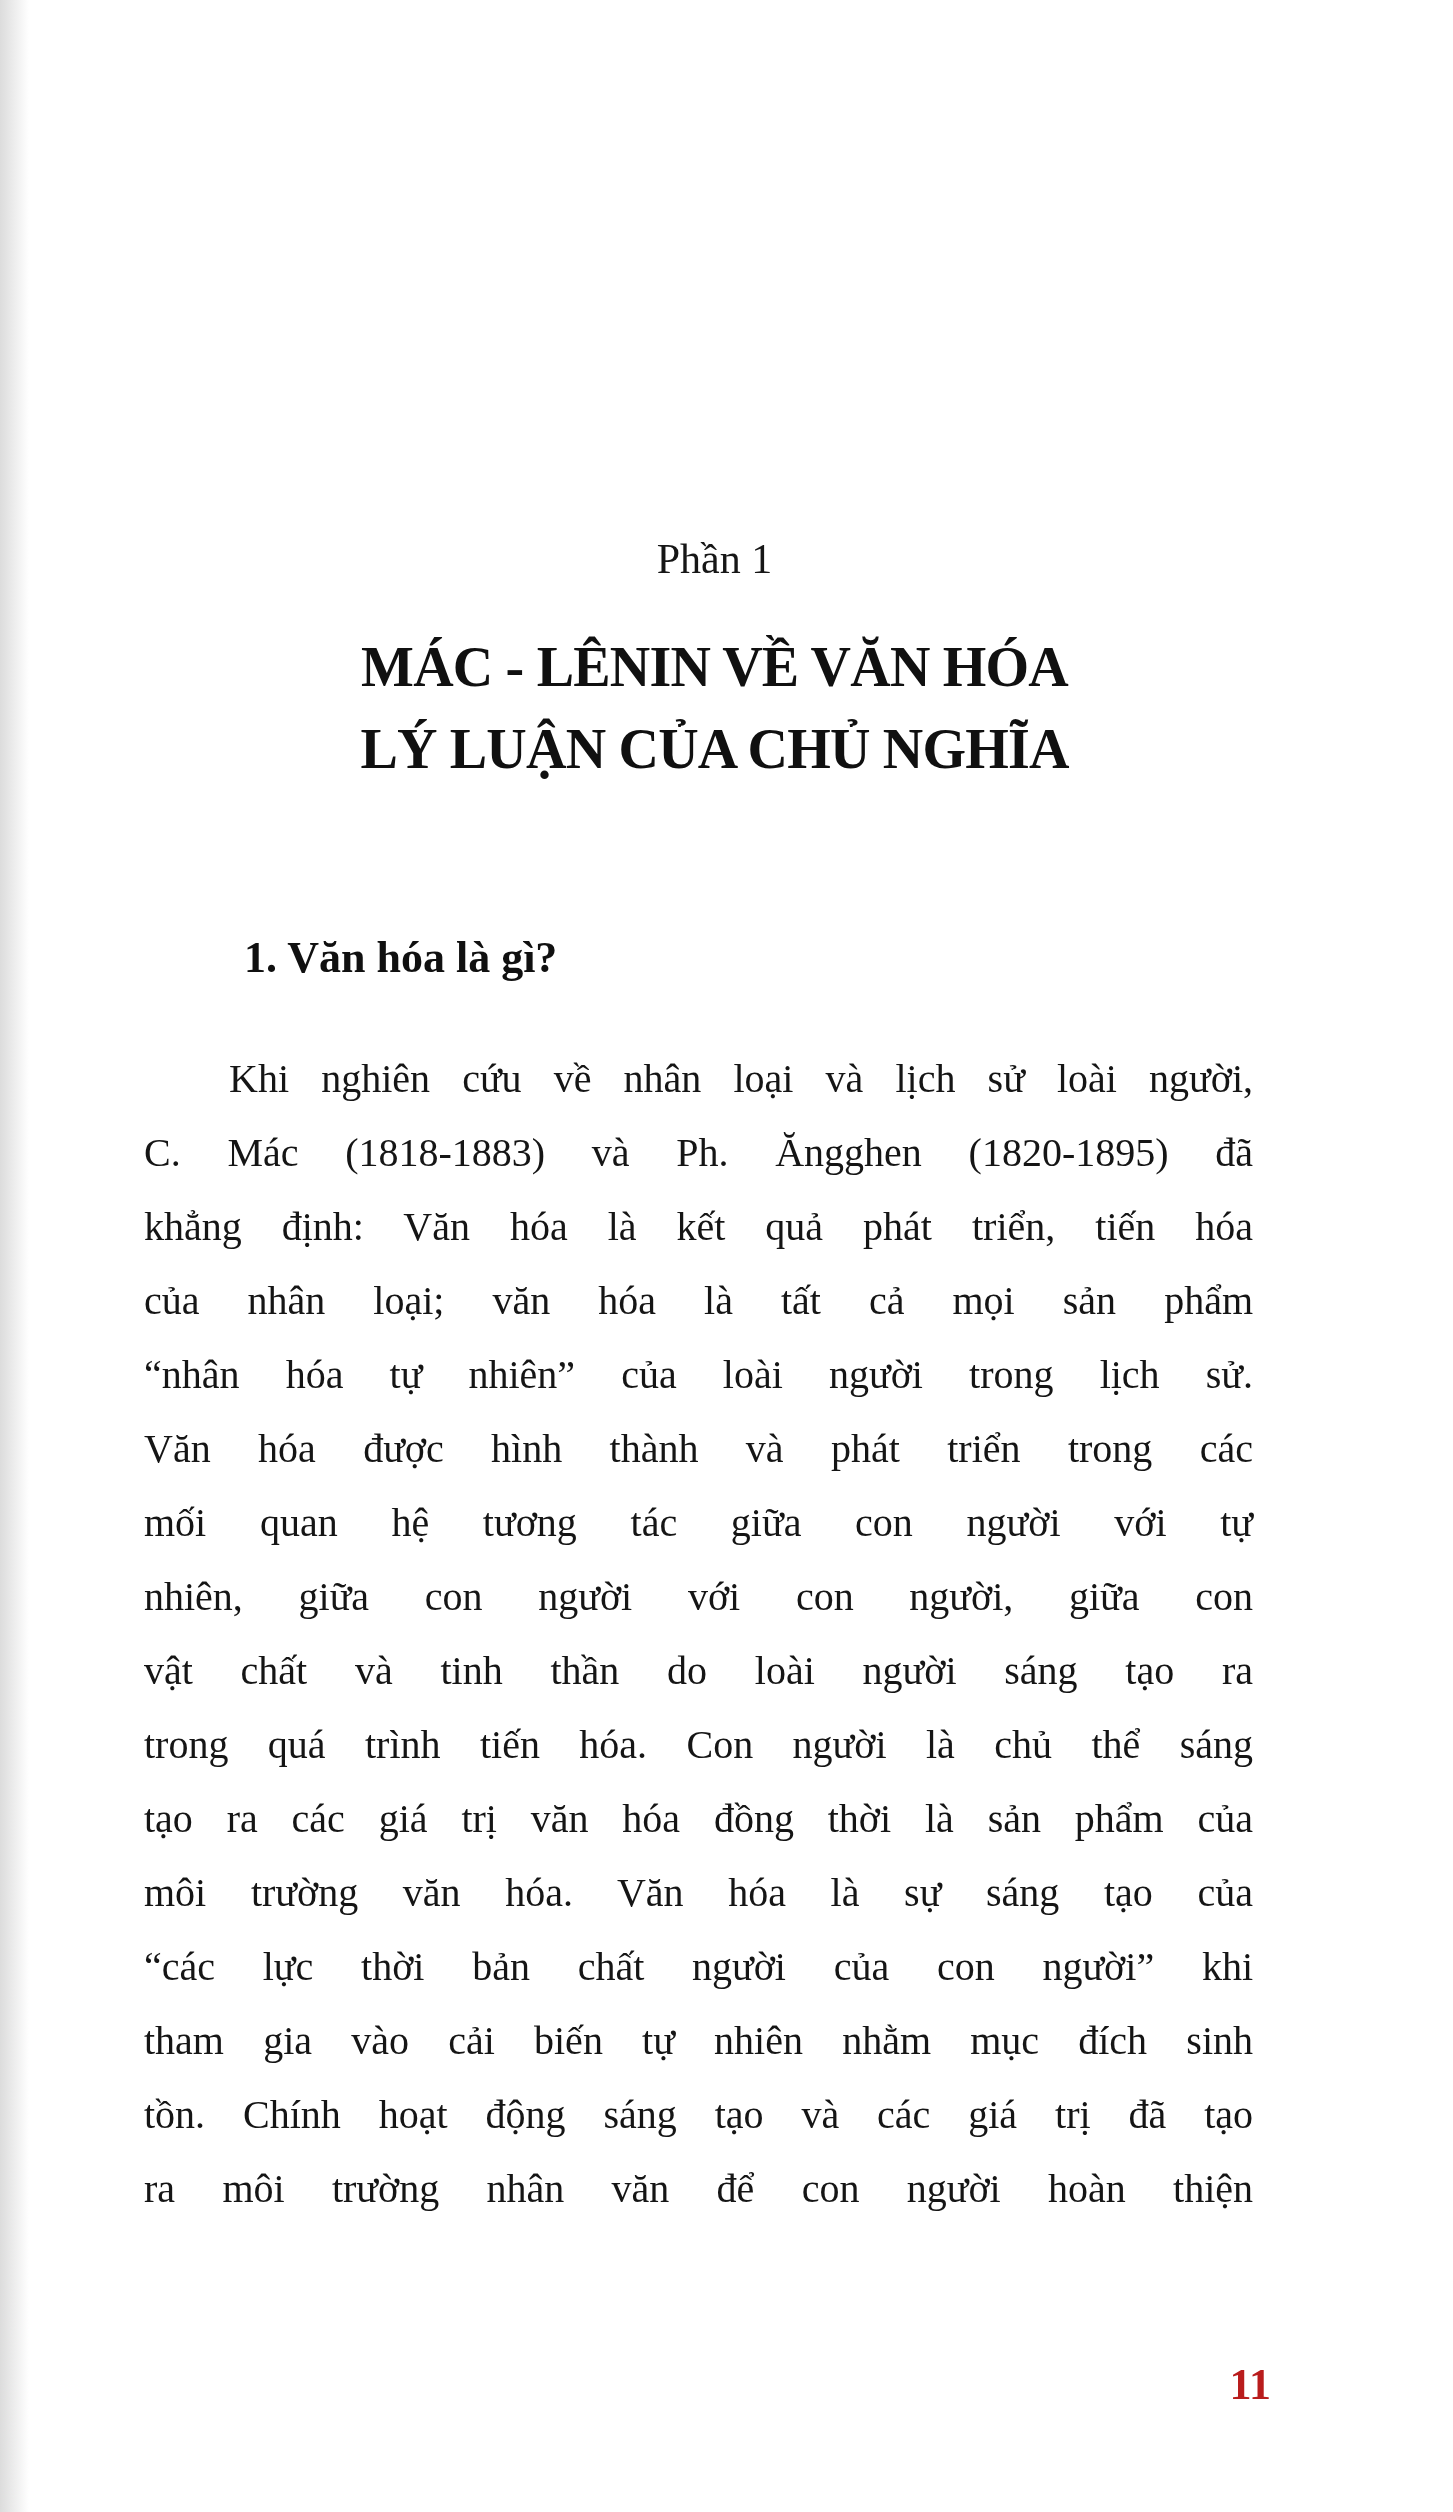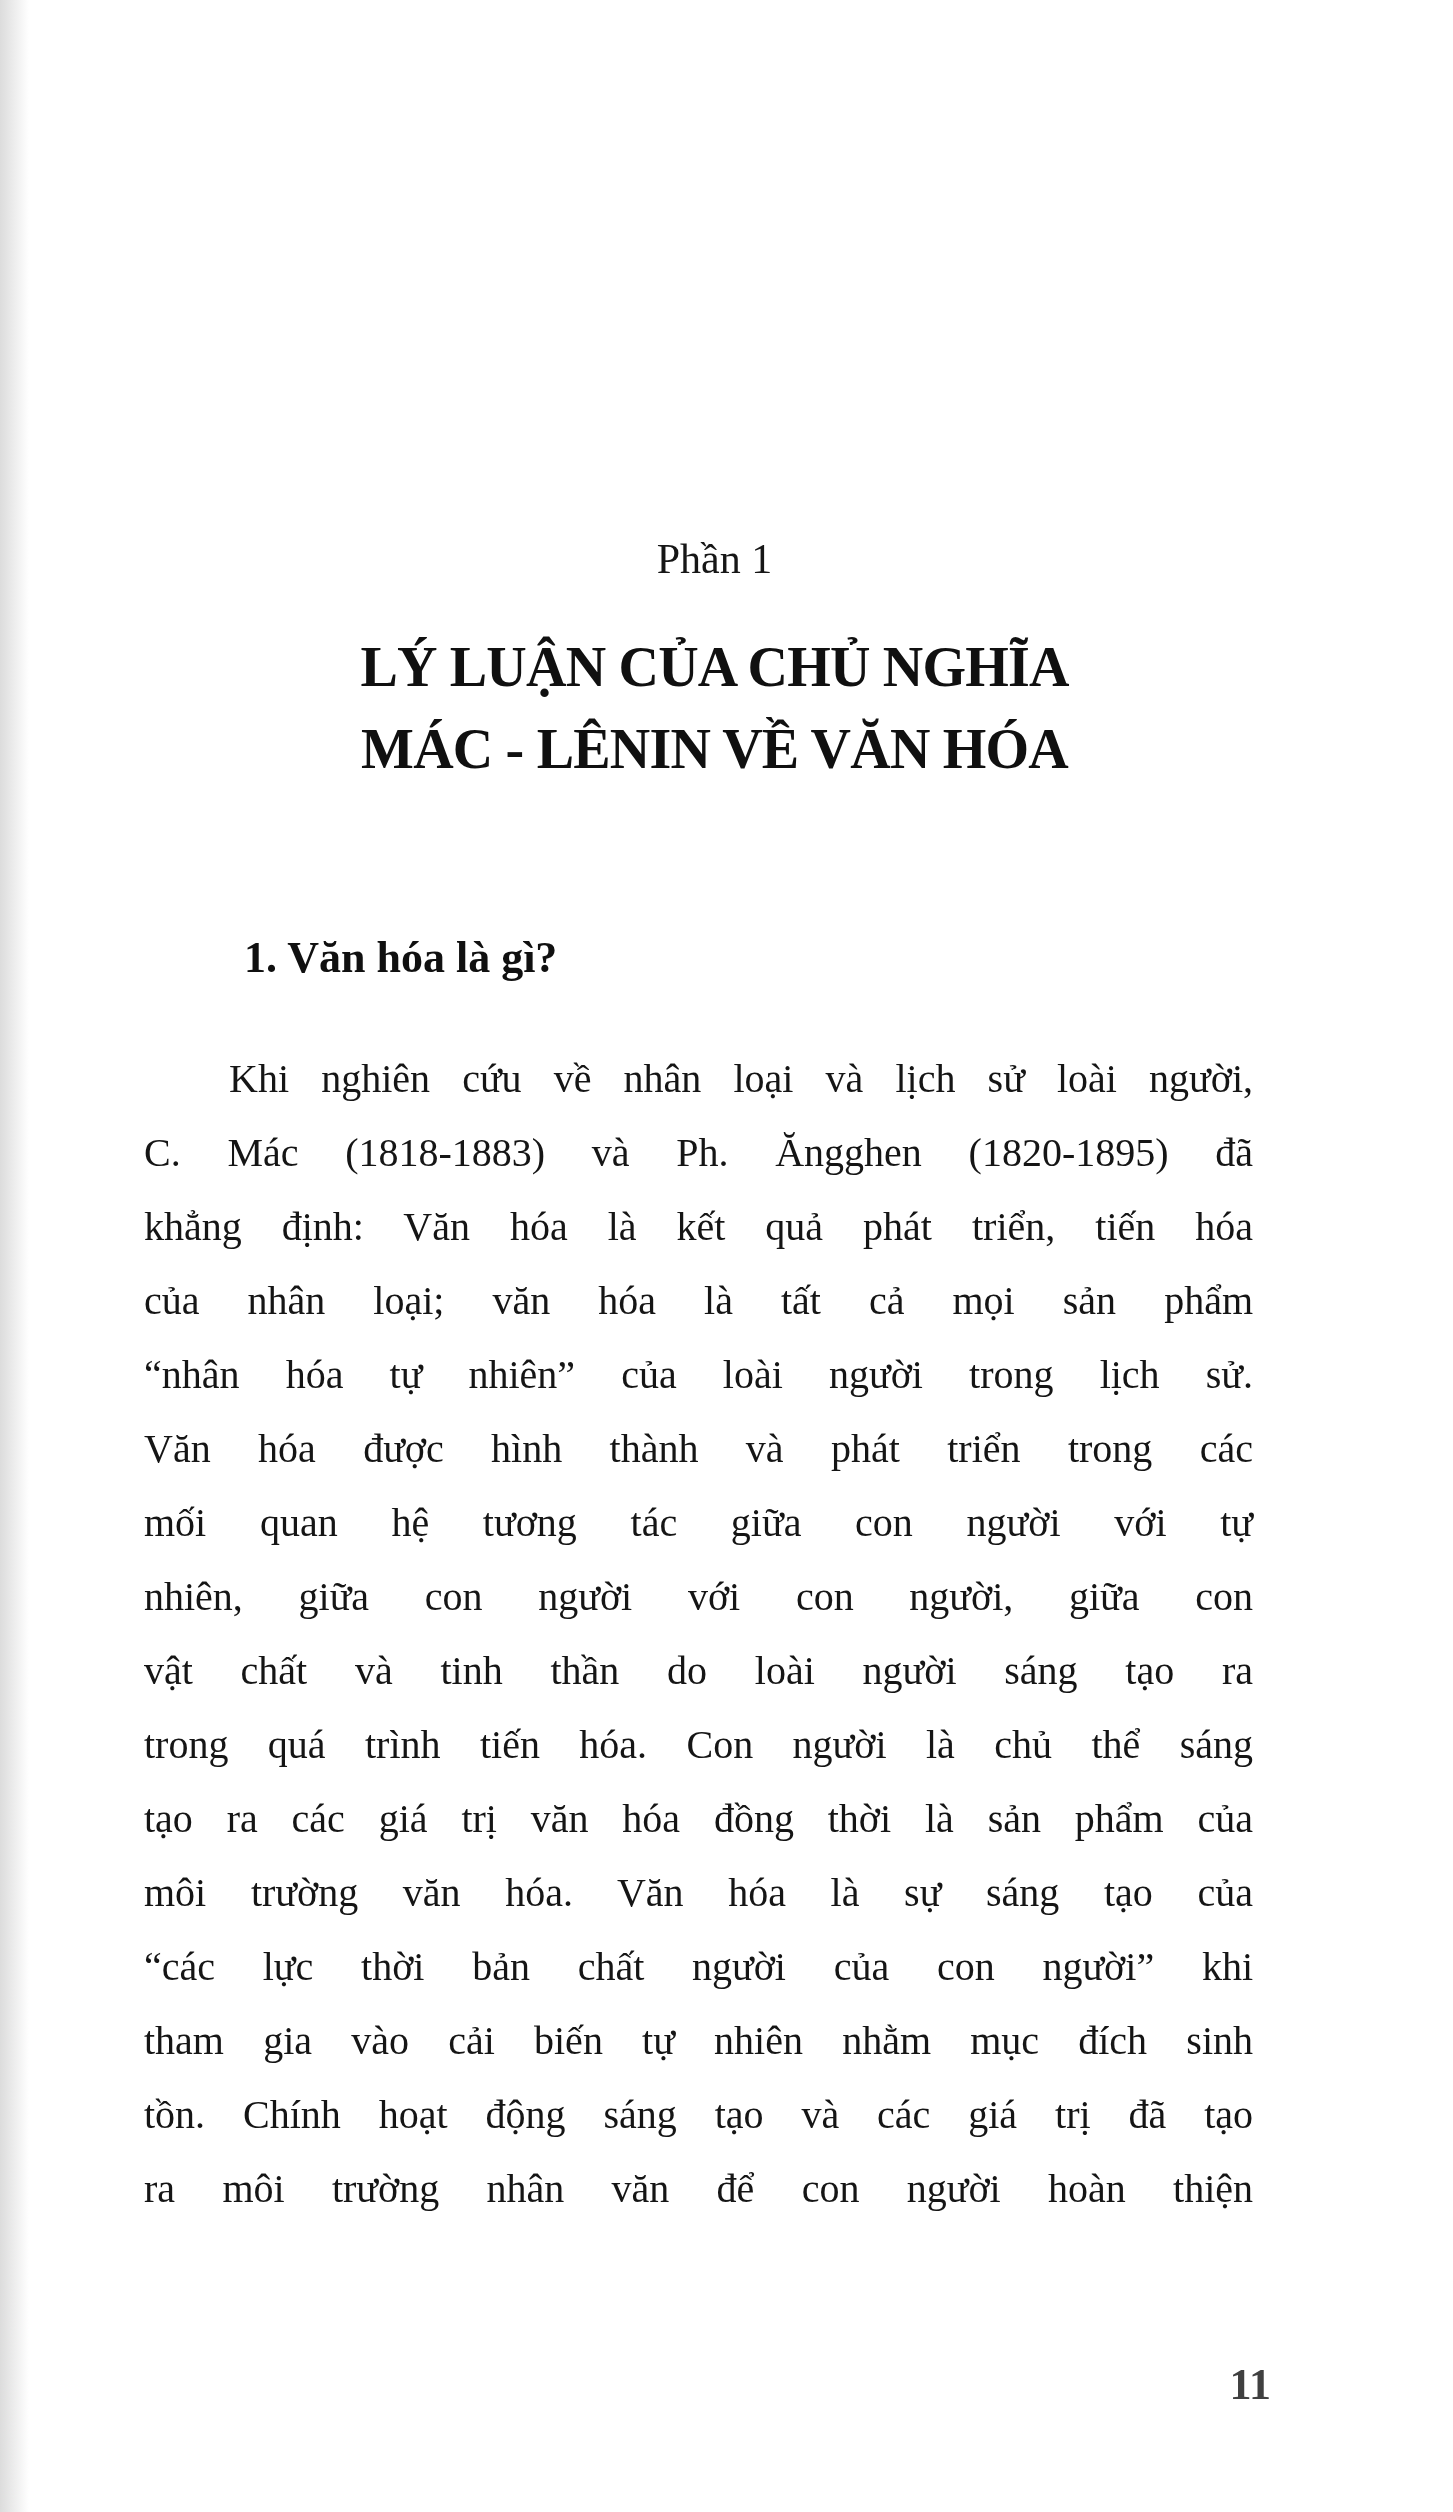--- a/index.html
+++ b/index.html
@@ -64,34 +64,34 @@
     text-align-last: justify;
     white-space: nowrap;
   }
   .para-line:first-child { padding-left: 85px; }
   .page-number {
     position: absolute;
     top: 2359px;
     right: 182px;
     font-size: 44px;
     font-weight: 600;
-    color: #404040;
+    color: #b91c1c;
   }
 </style>
 </head>
 <body>
 
 <div class="page">
   <div class="gutter-shadow"></div>
 
   <div class="part-label">Phần 1</div>
 
   <div class="chapter-title">
+    <div>MÁC - LÊNIN VỀ VĂN HÓA</div>
     <div>LÝ LUẬN CỦA CHỦ NGHĨA</div>
-    <div>MÁC - LÊNIN VỀ VĂN HÓA</div>
   </div>
 
   <div class="section-heading">1. Văn hóa là gì?</div>
 
   <div class="body-paragraph">
       <div class="para-line">Khi nghiên cứu về nhân loại và lịch sử loài người,</div>
       <div class="para-line">C. Mác (1818-1883) và Ph. Ăngghen (1820-1895) đã</div>
       <div class="para-line">khẳng định: Văn hóa là kết quả phát triển, tiến hóa</div>
       <div class="para-line">của nhân loại; văn hóa là tất cả mọi sản phẩm</div>
       <div class="para-line">“nhân hóa tự nhiên” của loài người trong lịch sử.</div>

